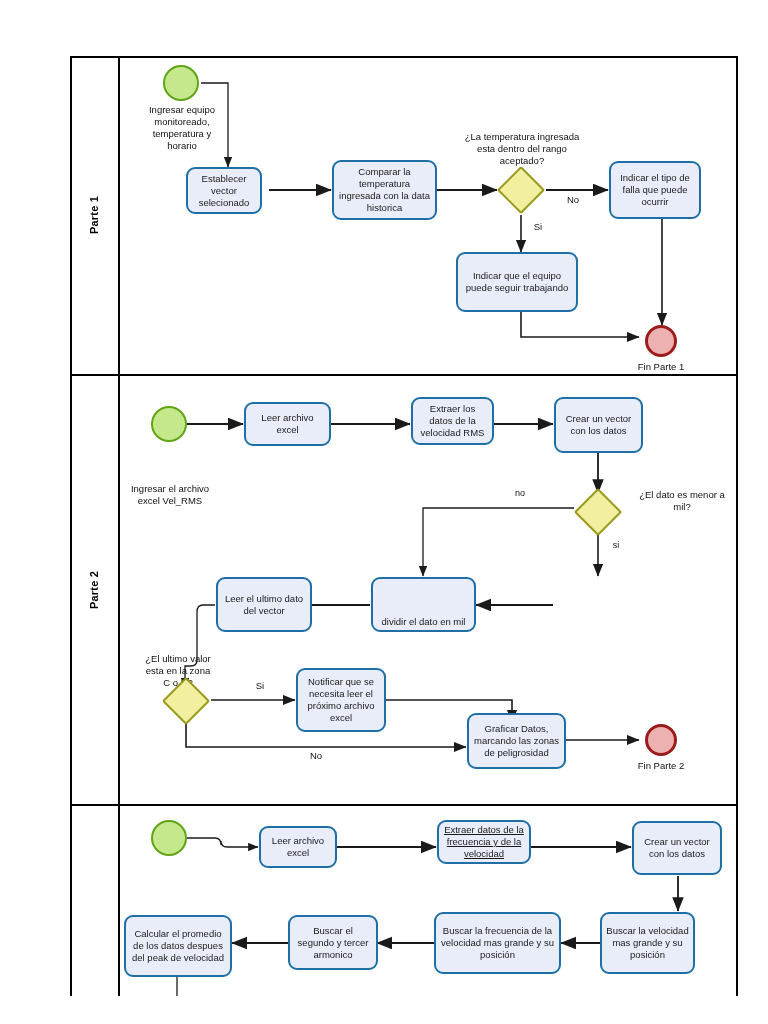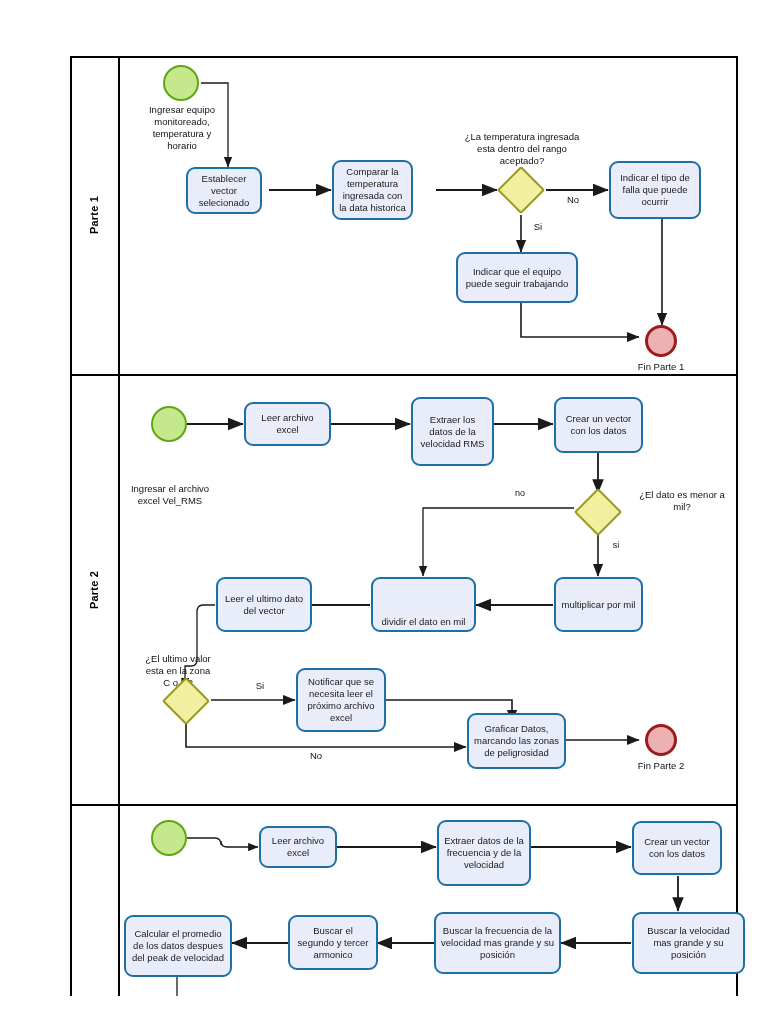--- a/index.html
+++ b/index.html
@@ -169,21 +169,21 @@
 monitoreado,
 temperatura y
 horario</div>
 
   <div class="node task" style="left:186px;top:167px;width:76px;height:47px;">
     <span>Establecer
 vector
 selecionado</span>
   </div>
 
-  <div class="node task" style="left:332px;top:160px;width:81px;height:60px;">
+  <div class="node task" style="left:332px;top:160px;width:105px;height:60px;">
     <span>Comparar la
 temperatura
 ingresada con la
 data historica</span>
   </div>
 
   <div class="lbl" style="left:441px;top:131px;width:162px;">¿La temperatura ingresada
 esta dentro del rango
 aceptado?</div>
 
@@ -191,59 +191,55 @@
 
   <div class="lbl" style="left:552px;top:194px;width:42px;">No</div>
   <div class="lbl" style="left:524px;top:221px;width:28px;">Si</div>
 
   <div class="node task" style="left:609px;top:161px;width:92px;height:58px;justify-content:flex-end;">
     <span>Indicar el tipo
 de falla que
 puede ocurrir</span>
   </div>
 
-  <div class="node task" style="left:456px;top:252px;width:122px;height:51px;">
+  <div class="node task" style="left:456px;top:252px;width:122px;height:60px;">
     <span>Indicar que el equipo
 puede seguir
 trabajando</span>
   </div>
 
   <div class="node end-ev" style="left:645px;top:325px;width:32px;height:32px;"></div>
   <div class="lbl" style="left:611px;top:361px;width:100px;">Fin Parte 1</div>
 
   <div class="node start-ev" style="left:151px;top:406px;width:36px;height:36px;"></div>
   <div class="lbl" style="left:112px;top:447px;width:116px;margin-top:36px;">Ingresar el archivo
 excel Vel_RMS</div>
 
   <div class="node task" style="left:244px;top:402px;width:87px;height:44px;">
     <span>Leer archivo
 excel</span>
   </div>
 
-  <div class="node task" style="left:411px;top:397px;width:83px;height:69px;">
+  <div class="node task" style="left:411px;top:397px;width:83px;height:48px;">
     <span>Extraer los
 datos de la
 velocidad RMS</span>
   </div>
 
   <div class="node task" style="left:554px;top:397px;width:89px;height:56px;">
     <span>Crear un vector
 con los datos</span>
   </div>
 
   <div class="node gateway" style="left:581px;top:495px;width:34px;height:34px;"></div>
   <div class="lbl" style="left:624px;top:489px;width:116px;">¿El dato es menor a
 mil?</div>
   <div class="lbl small" style="left:506px;top:488px;width:28px;">no</div>
   <div class="lbl small" style="left:604px;top:540px;width:24px;">si</div>
 
-  <div class="node task" style="left:554px;top:577px;width:89px;height:55px;">
-    <span>multiplicar por
-mil</span>
-  </div>
 
   <div class="node task" style="left:371px;top:577px;width:105px;height:55px;align-items:flex-end;">
     <span>dividir el dato en
 mil</span>
   </div>
 
   <div class="node task" style="left:216px;top:577px;width:96px;height:55px;">
     <span>Leer el ultimo
 dato del vector</span>
   </div>
@@ -272,32 +268,32 @@
   <div class="node end-ev" style="left:645px;top:724px;width:32px;height:32px;"></div>
   <div class="lbl" style="left:611px;top:760px;width:100px;">Fin Parte 2</div>
 
   <div class="node start-ev" style="left:151px;top:820px;width:36px;height:36px;"></div>
 
   <div class="node task" style="left:259px;top:826px;width:78px;height:42px;">
     <span>Leer archivo
 excel</span>
   </div>
 
-  <div class="node task" style="left:437px;top:820px;width:94px;height:66px;">
+  <div class="node task" style="left:437px;top:820px;width:94px;height:44px;text-decoration:underline;">
     <span>Extraer datos de
 la frecuencia y
 de la velocidad</span>
   </div>
 
   <div class="node task" style="left:632px;top:821px;width:90px;height:54px;">
     <span>Crear un vector
 con los datos</span>
   </div>
 
-  <div class="node task" style="left:632px;top:912px;width:113px;height:62px;">
+  <div class="node task" style="left:600px;top:912px;width:95px;height:62px;">
     <span>Buscar la
 velocidad mas
 grande y su
 posición</span>
   </div>
 
   <div class="node task" style="left:434px;top:912px;width:127px;height:62px;">
     <span>Buscar la frecuencia de
 la velocidad mas
 grande y su posición</span>

